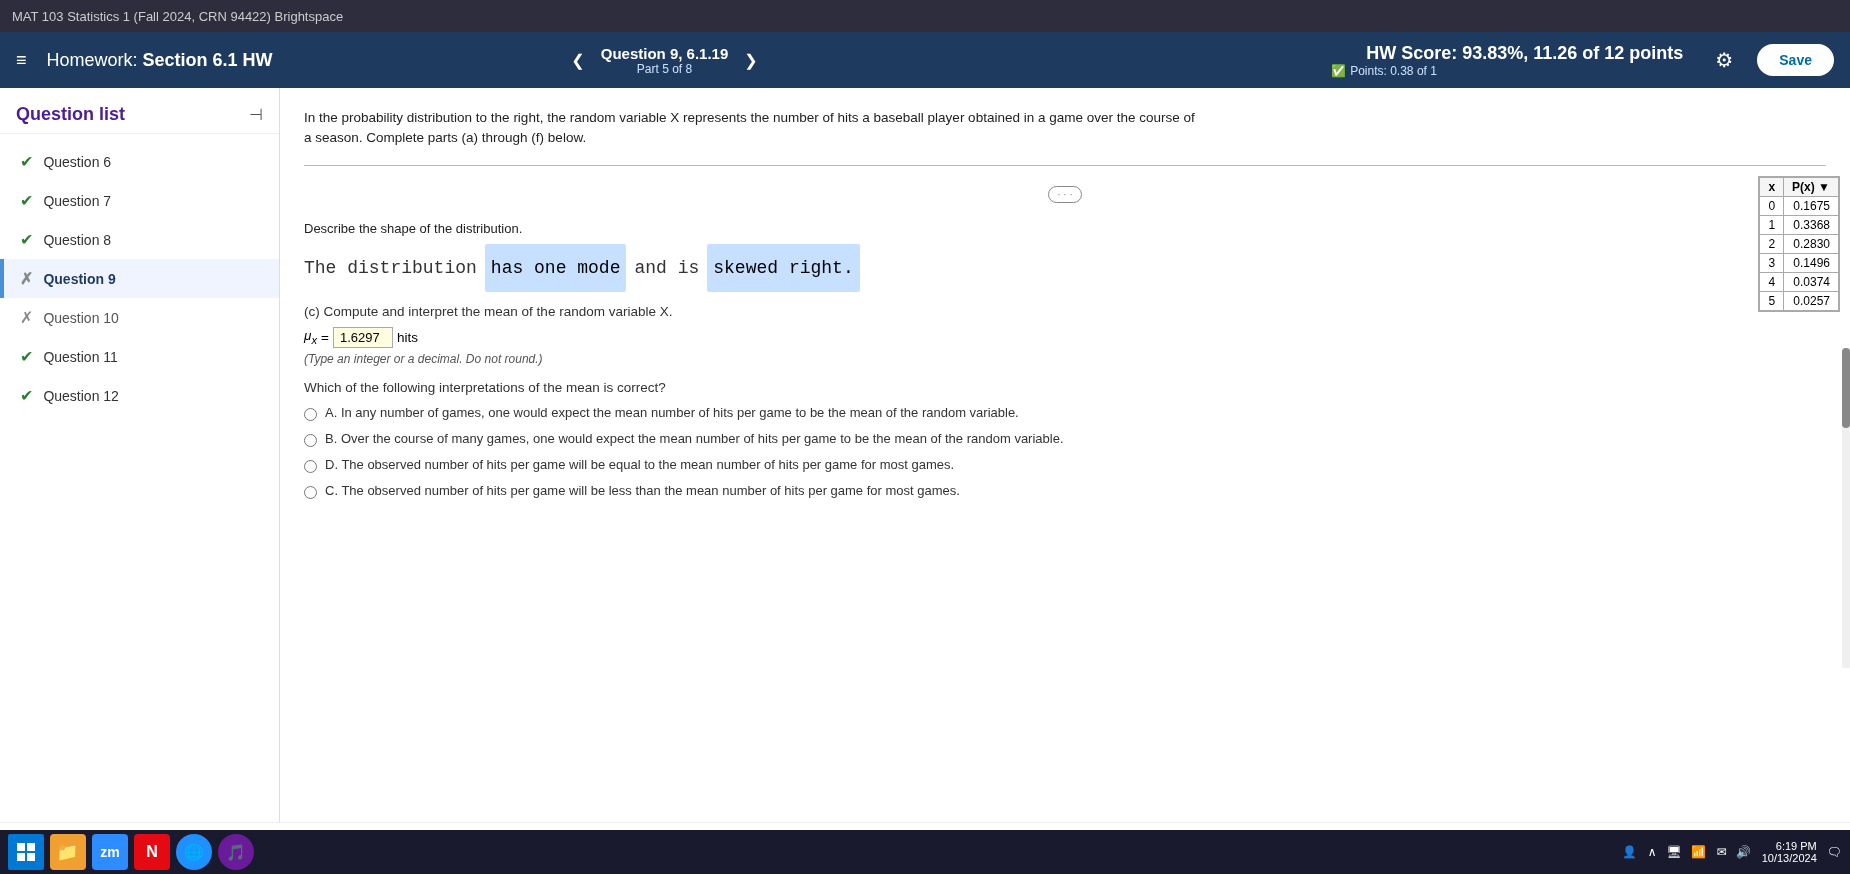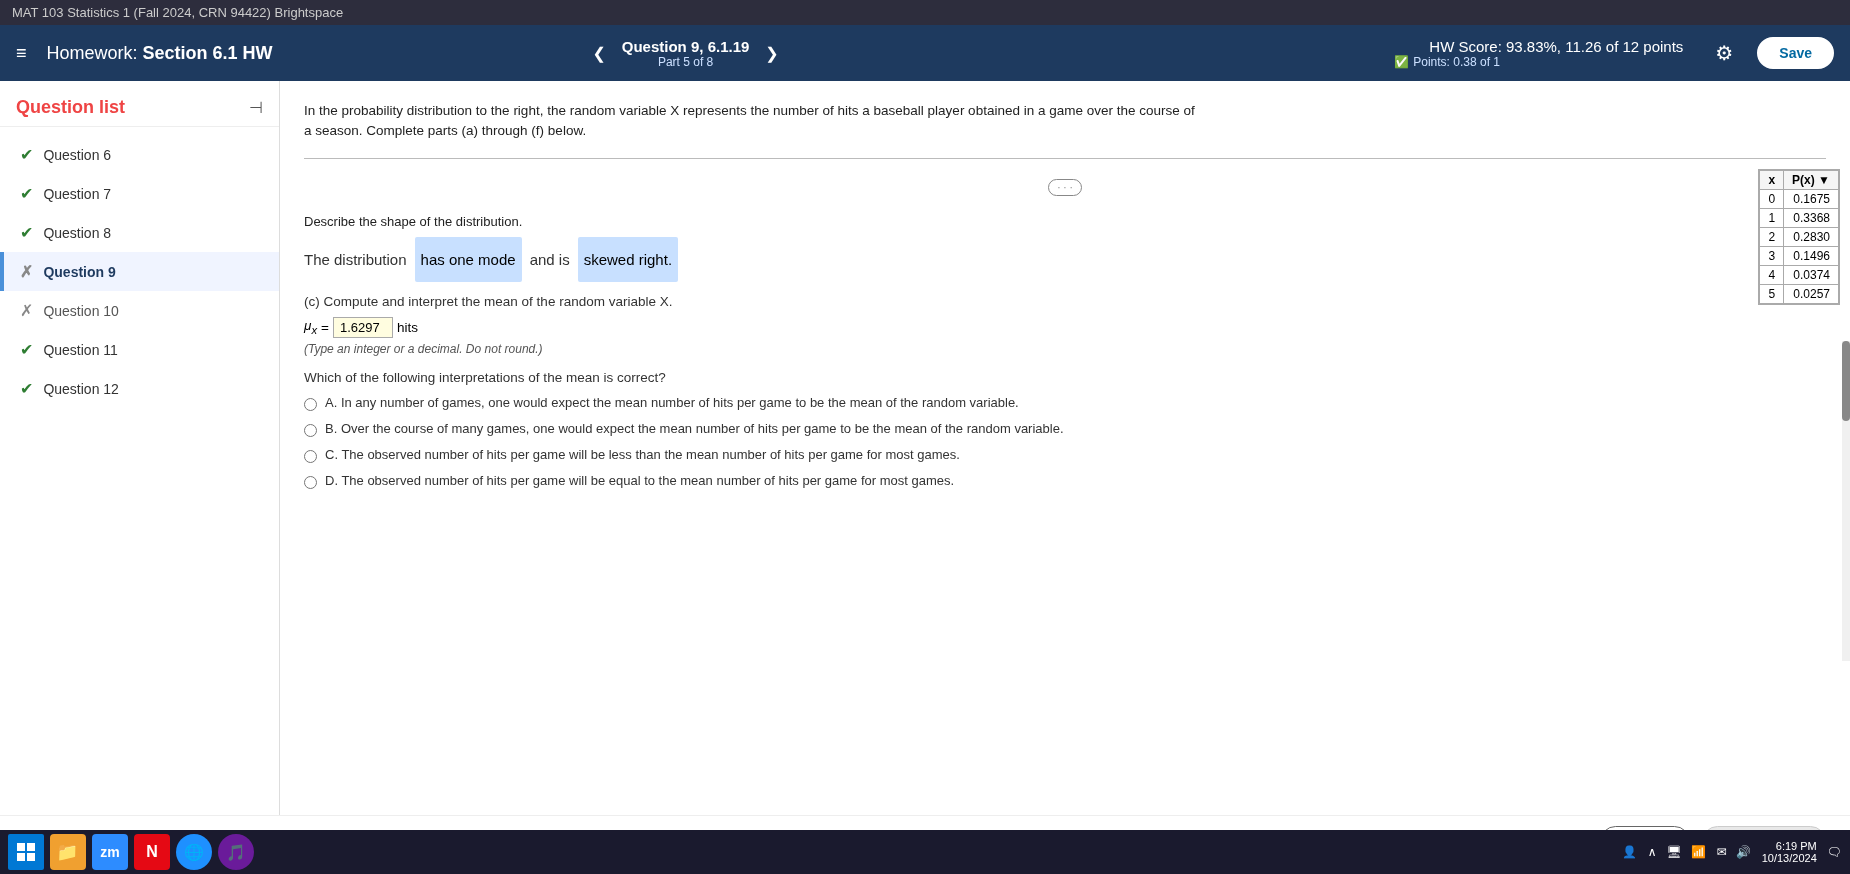--- a/index.html
+++ b/index.html
@@ -4,21 +4,21 @@
   <style>
     * { box-sizing: border-box; margin: 0; padding: 0; }
     body { font-family: Arial, sans-serif; background: #1a1a2e; width: 1850px; height: 874px; overflow: hidden; }
 
     
     .browser-bar {
       background: #2d2d3d;
       padding: 12px 12px;
       font-size: 13px;
       color: #ccc;
-      height: 25px;
+      height: 32px;
       display: flex;
       align-items: center;
     }
 
     
     .app-container {
       background: #fff;
       height: 842px;
       display: flex;
       flex-direction: column;
@@ -86,22 +86,22 @@
     .hw-score-area {
       display: flex;
       flex-direction: column;
       align-items: flex-start;
       color: white;
       font-size: 13px;
       margin-left: auto;
     }
 
     .hw-score-area .score-line {
-      font-weight: normal;
-      font-size: 15px;
+      font-weight: bold;
+      font-size: 18px;
       padding-left: 35px;
     }
 
     .hw-score-area .points-line {
       display: flex;
       align-items: center;
       gap: 4px;
       font-size: 12px;
       color: #cce0ff;
     }
@@ -147,21 +147,21 @@
       display: flex;
       align-items: center;
       justify-content: space-between;
       padding: 16px 16px 8px 16px;
       border-bottom: 1px solid #eee;
     }
 
     .sidebar-title {
       font-size: 18px;
       font-weight: bold;
-      color: #ef4444;
+      color: #4c1d95;
     }
 
     .collapse-icon {
       font-size: 16px;
       color: #555;
       cursor: pointer;
     }
 
     .sidebar-list {
       list-style: none;
@@ -256,21 +256,22 @@
       color: #222;
       margin-bottom: 8px;
       font-weight: normal;
     }
 
     .answer-row {
       display: flex;
       align-items: center;
       gap: 8px;
       margin-bottom: 6px;
-      font-size: 15px;
+      font-size: 18px;
+      font-family: Liberation Mono, monospace;
     }
 
     .answer-text-static {
       color: #333;
     }
 
     .answer-highlight {
       background: #c8e0ff;
       padding: 14px 6px;
       border-radius: 2px;
@@ -605,25 +606,25 @@
       <div class="radio-option">
             <input type="radio" name="interpretation" style="">
             <span>A.  In any number of games, one would expect the mean number of hits per game to be the mean of the random variable.</span>
           </div>
           <div class="radio-option">
             <input type="radio" name="interpretation" style="">
             <span>B.  Over the course of many games, one would expect the mean number of hits per game to be the mean of the random variable.</span>
           </div>
           <div class="radio-option">
             <input type="radio" name="interpretation" style="">
-            <span>C.  The observed number of hits per game will be less than the mean number of hits per game for most games.</span>
+            <span>D.  The observed number of hits per game will be equal to the mean number of hits per game for most games.</span>
           </div>
           <div class="radio-option">
             <input type="radio" name="interpretation" style="">
-            <span>D.  The observed number of hits per game will be equal to the mean number of hits per game for most games.</span>
+            <span>C.  The observed number of hits per game will be less than the mean number of hits per game for most games.</span>
           </div>
         </div>
 
       <div class="scroll-track">
         <div class="scroll-thumb"></div>
       </div>
 
     </div>
   </div>
 

